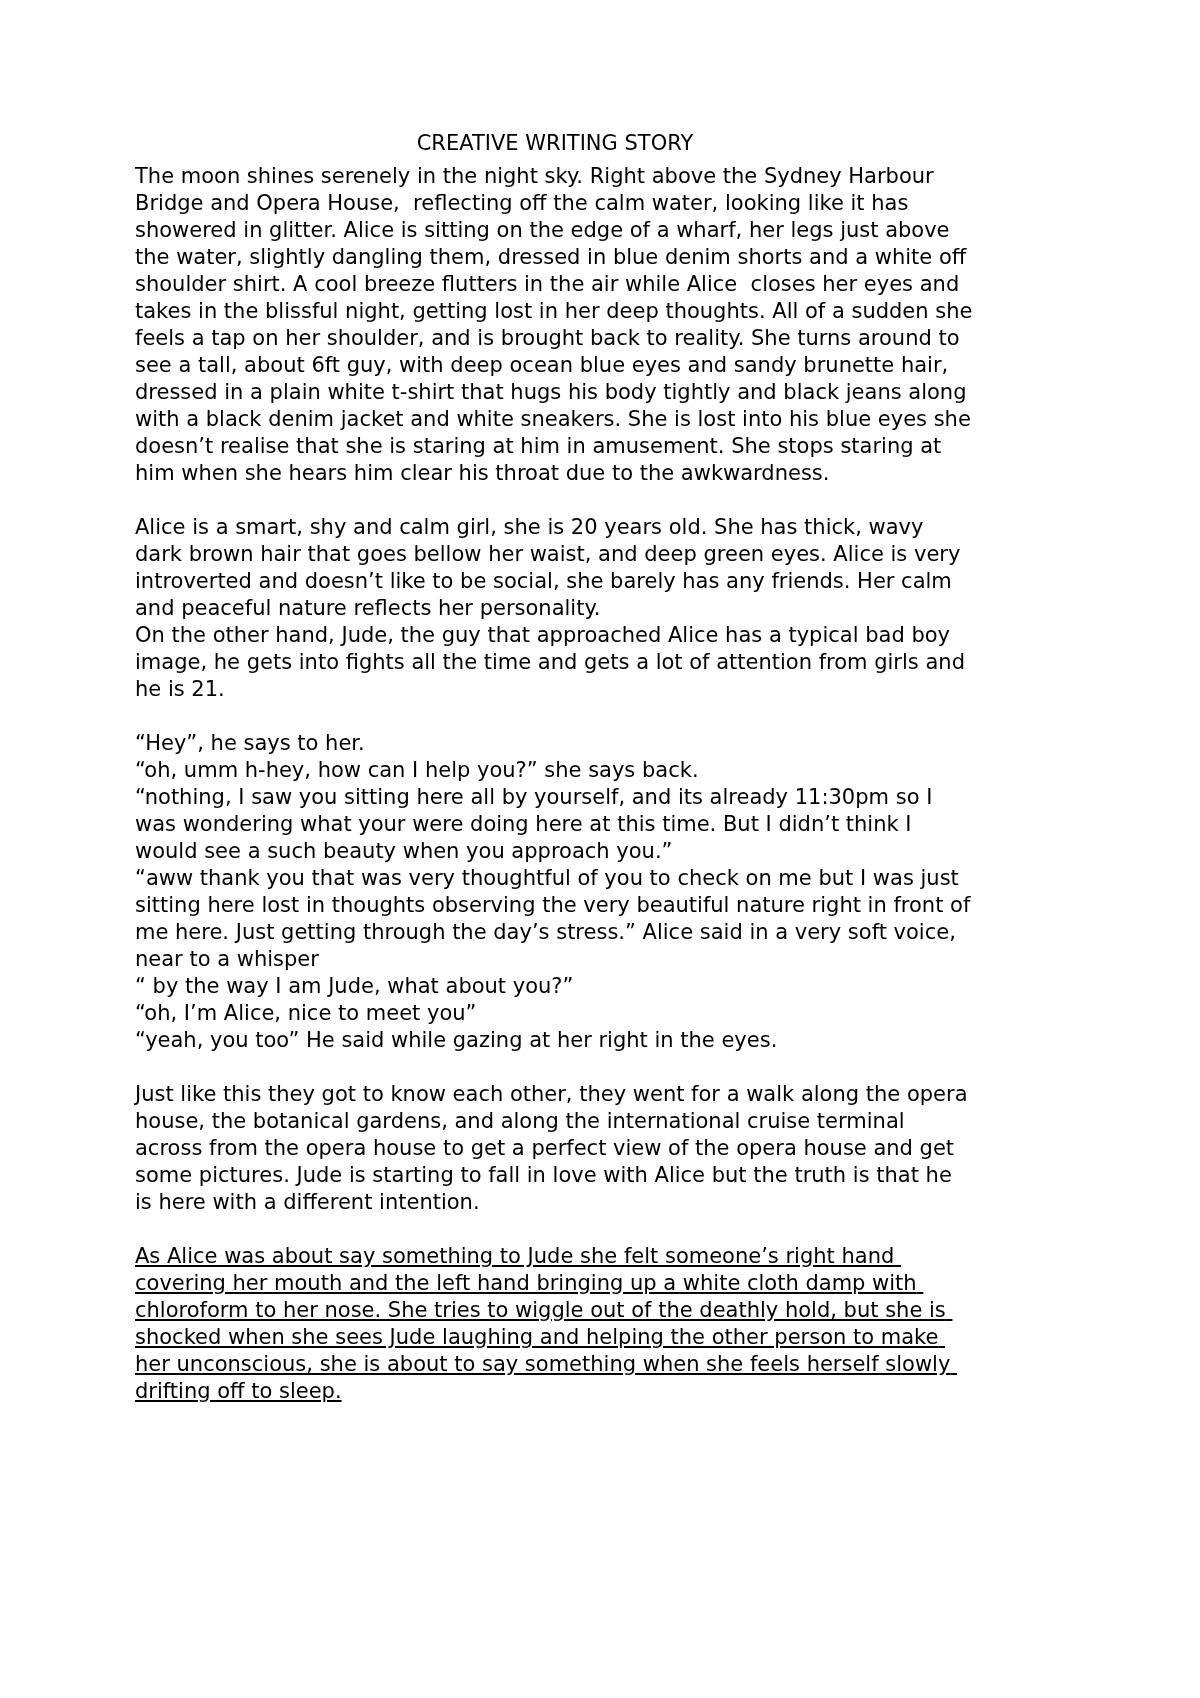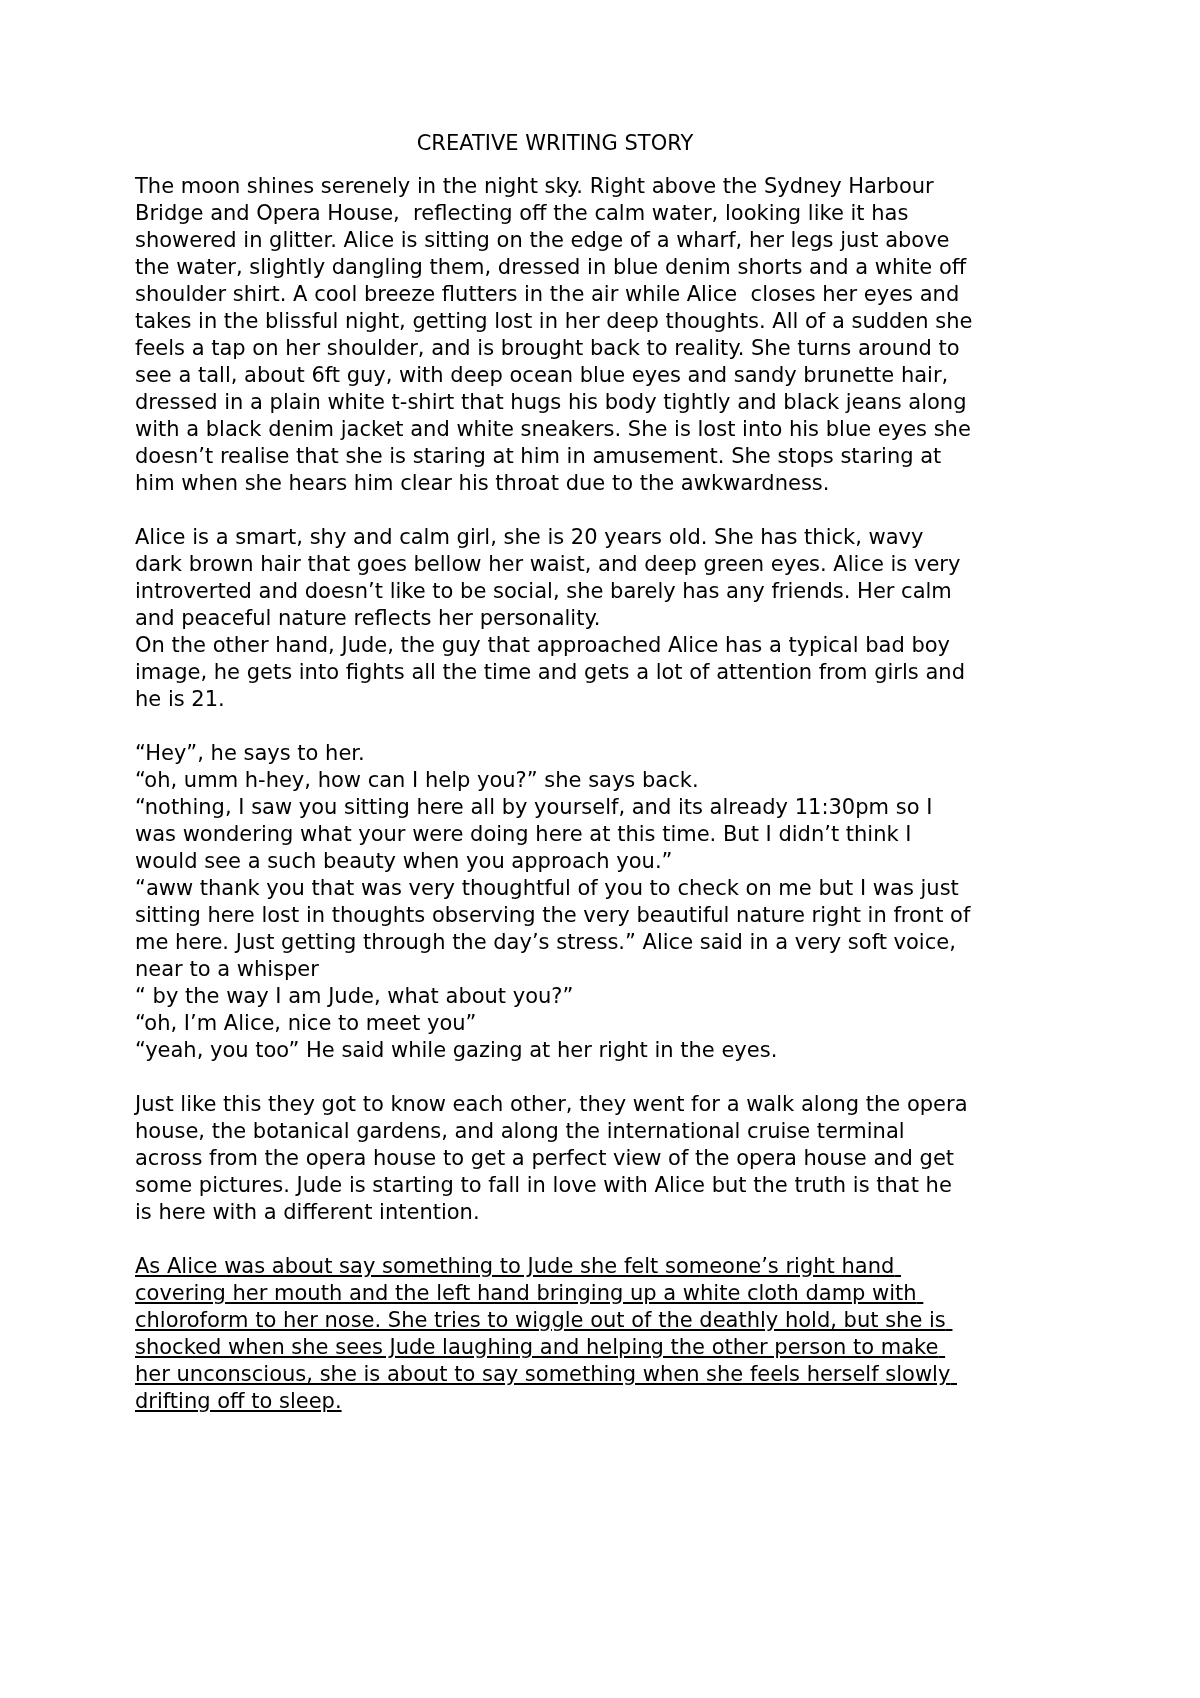--- a/index.html
+++ b/index.html
@@ -21,21 +21,21 @@
     overflow: hidden;
   }
   .doc-title {
     margin: 0;
     font-size: 21px;
     font-weight: normal;
     text-align: center;
     white-space: pre-wrap;
   }
   .doc-paragraph {
-    margin: 16px 0 27px 0;
+    margin: 6px 0 27px 0;
     white-space: pre-wrap;
     word-wrap: break-word;
   }
   .doc-paragraph:last-child {
     margin-bottom: 0;
     text-decoration: underline;
   }
 </style>
 </head>
 <body>

